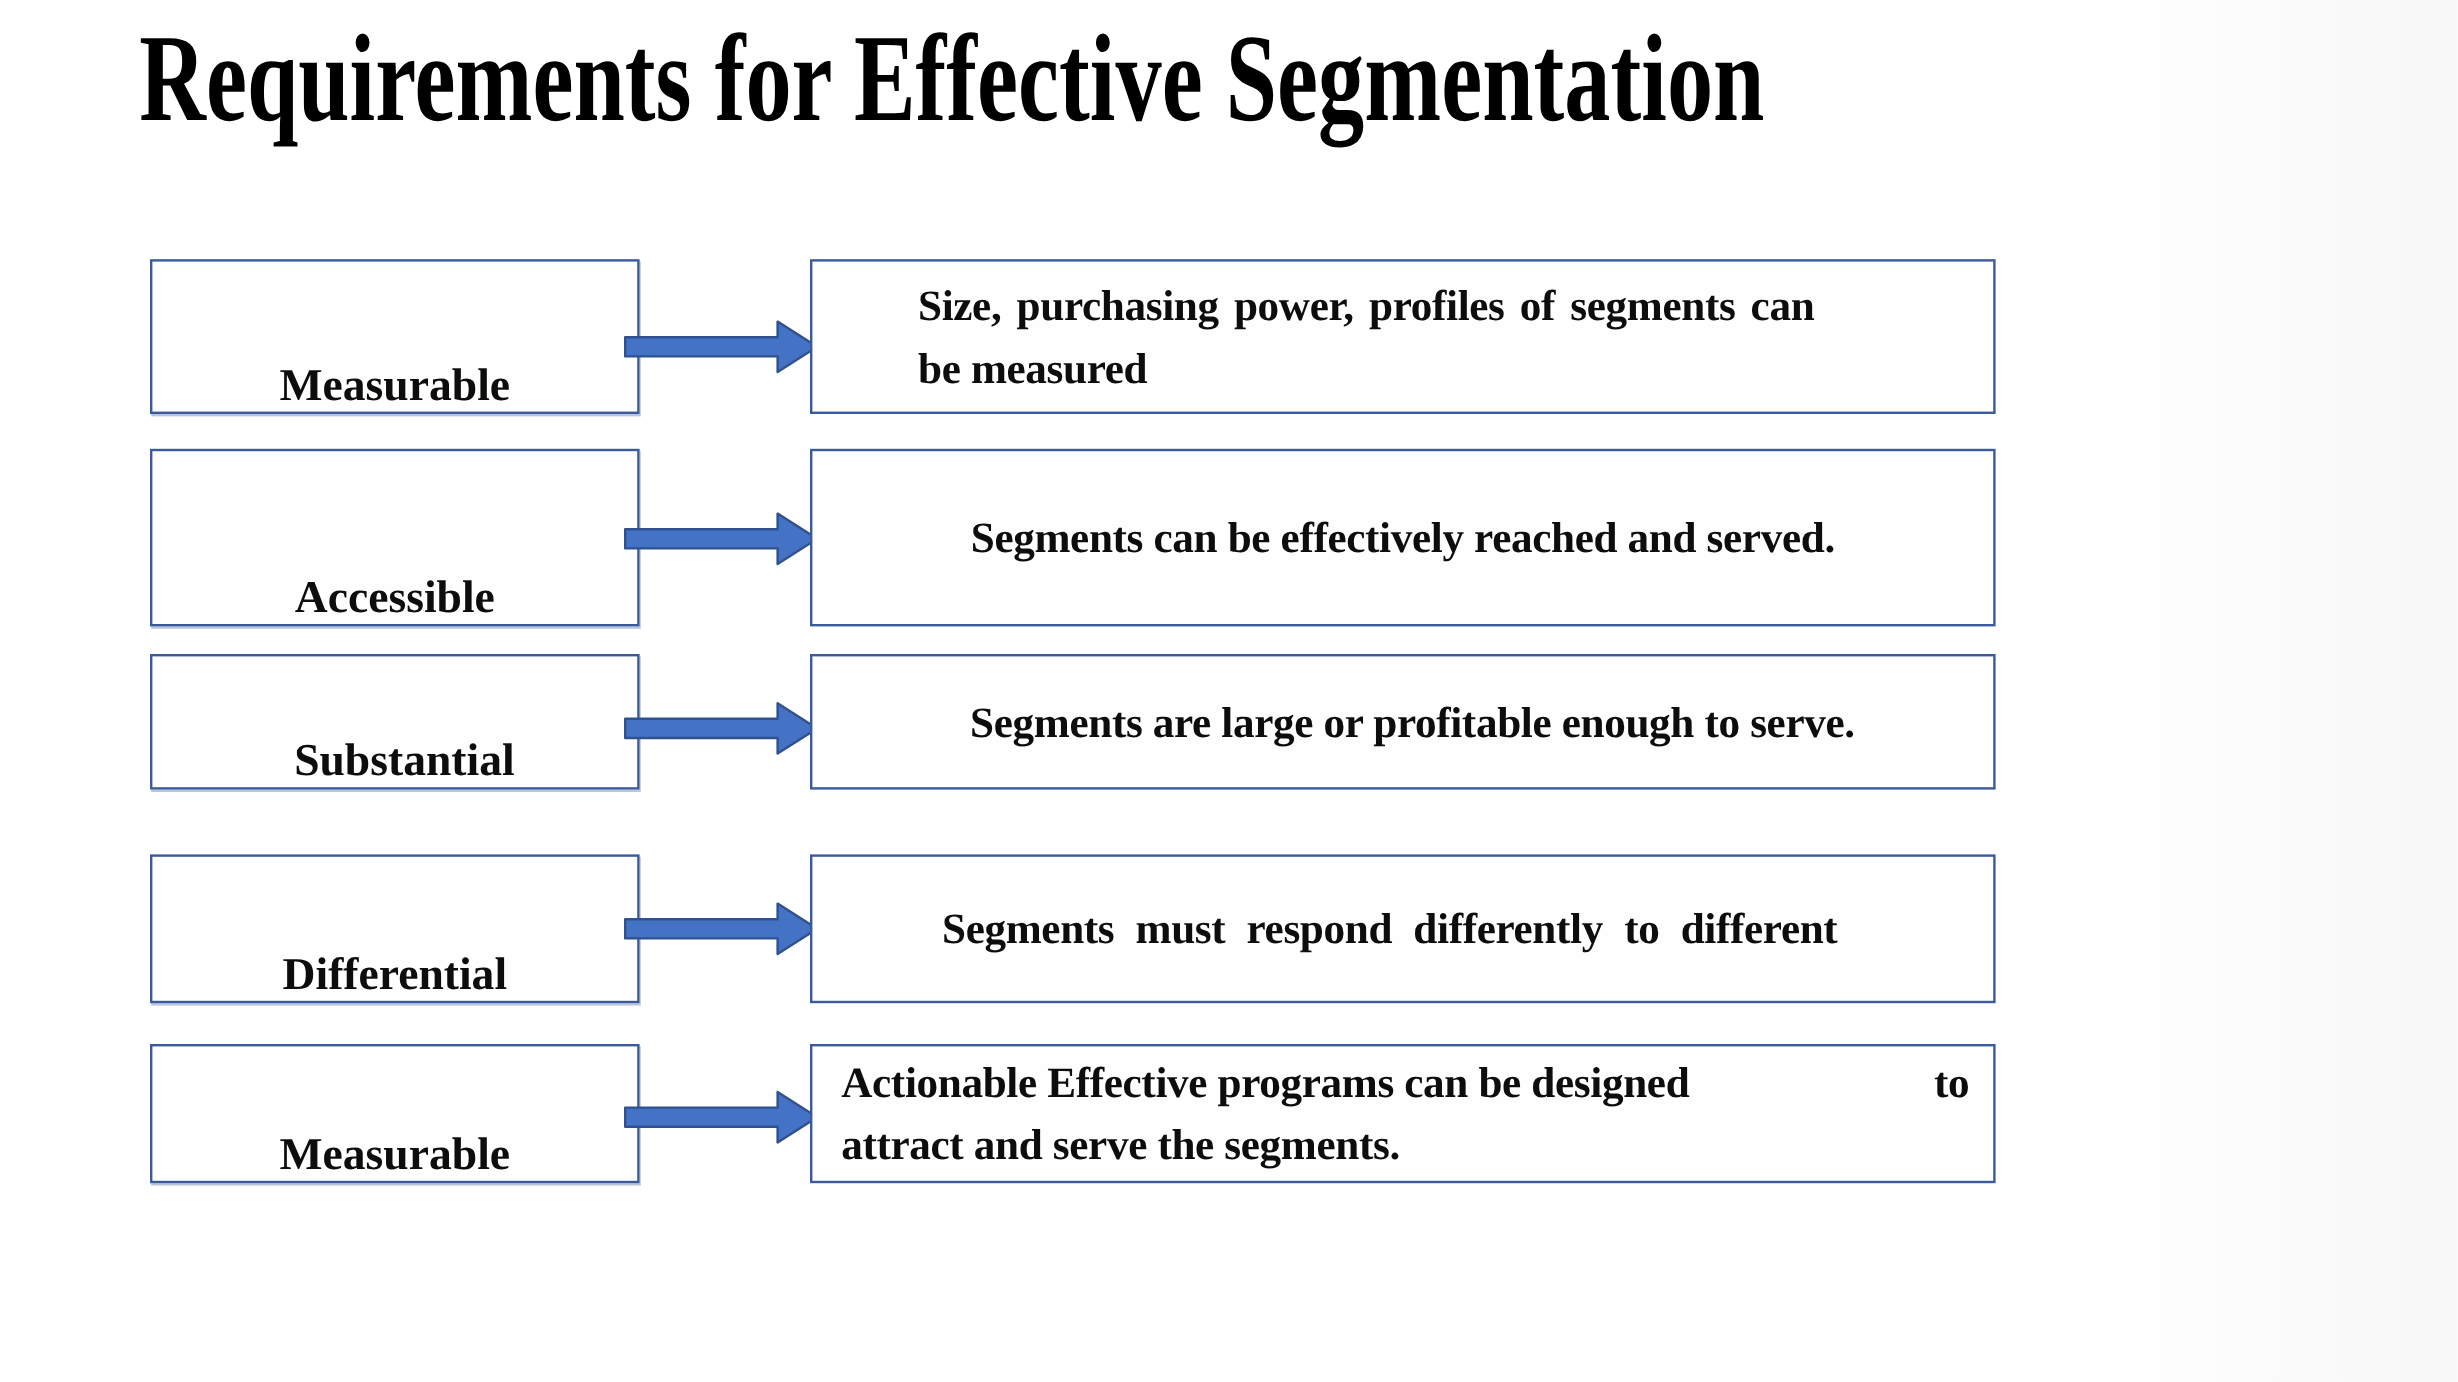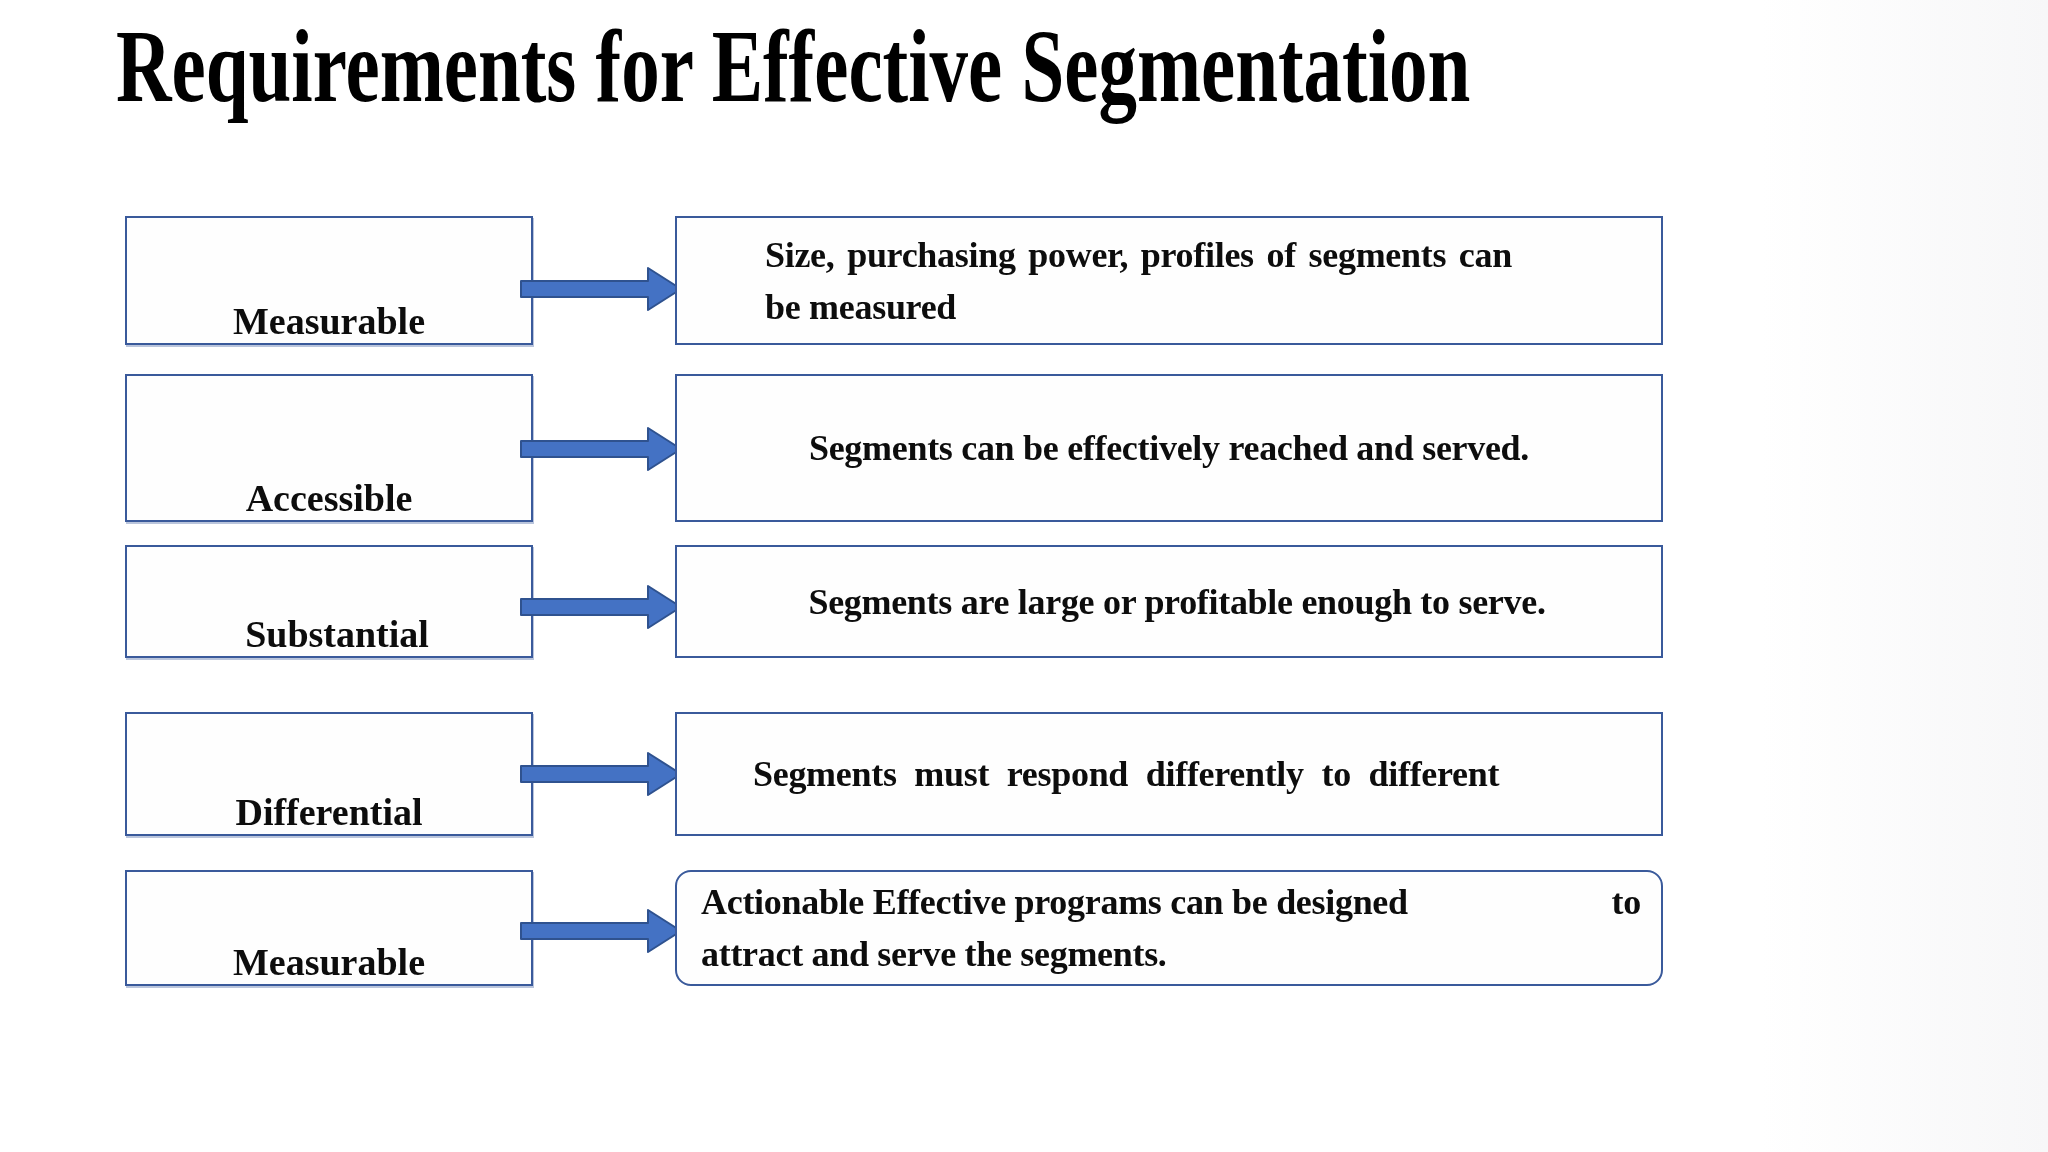--- a/index.html
+++ b/index.html
@@ -52,22 +52,22 @@
     line-height:52px;
   }
   .desc-box.center{align-items:center;text-align:center;}
   
   .r1 .box{top:216px;height:129px;}
   .r2 .box{top:374px;height:148px;}
   .r3 .box{top:545px;height:113px;padding-left:16px;}
   .r4 .box{top:712px;height:124px;}
   .r5 .box{top:870px;height:116px;}
   .r1 .desc-box{padding:0 70px 0 88px;}
-  .r4 .desc-box{padding:0 28px 0 76px;}
-  .r5 .desc-box{padding:0 20px 0 24px;border-radius:16px;}
+  .r4 .desc-box{padding:0 28px 0 108px;}
+  .r5 .desc-box{padding:0 20px 0 24px;}
   .stretch1{word-spacing:4px;white-space:nowrap;}
   .stretch4{word-spacing:9px;white-space:nowrap;}
   .gapline{display:flex;justify-content:space-between;white-space:nowrap;}
   .arrow{
     position:absolute;
     left:520px;width:164px;height:48px;
   }
   .r1 .arrow{top:265px;}
   .r2 .arrow{top:425px;}
   .r3 .arrow{top:583px;}

